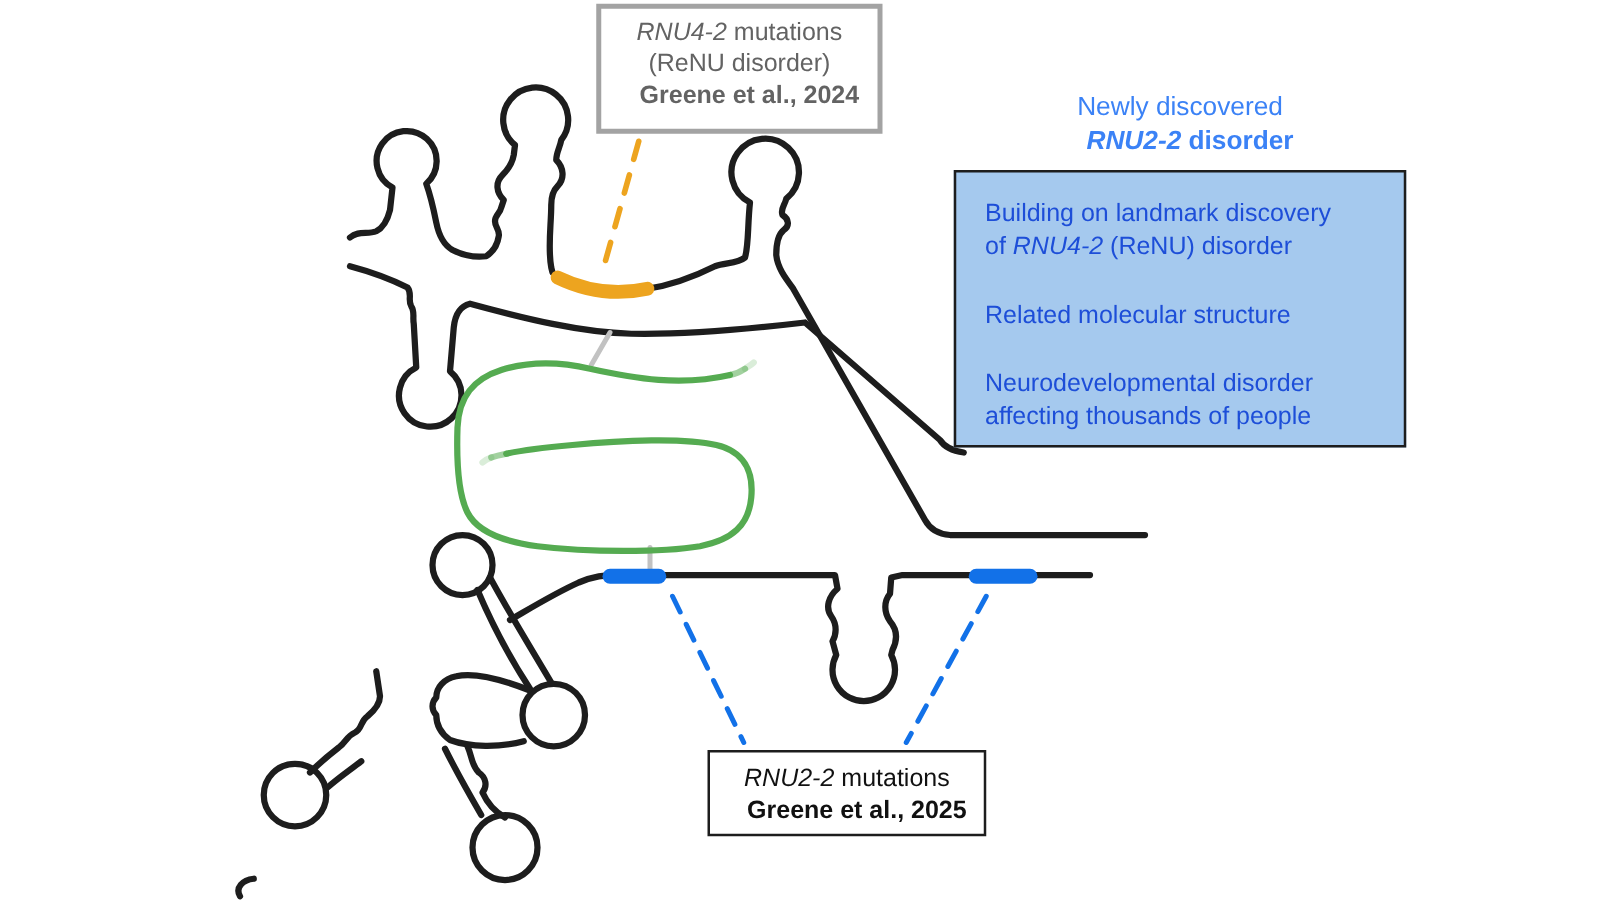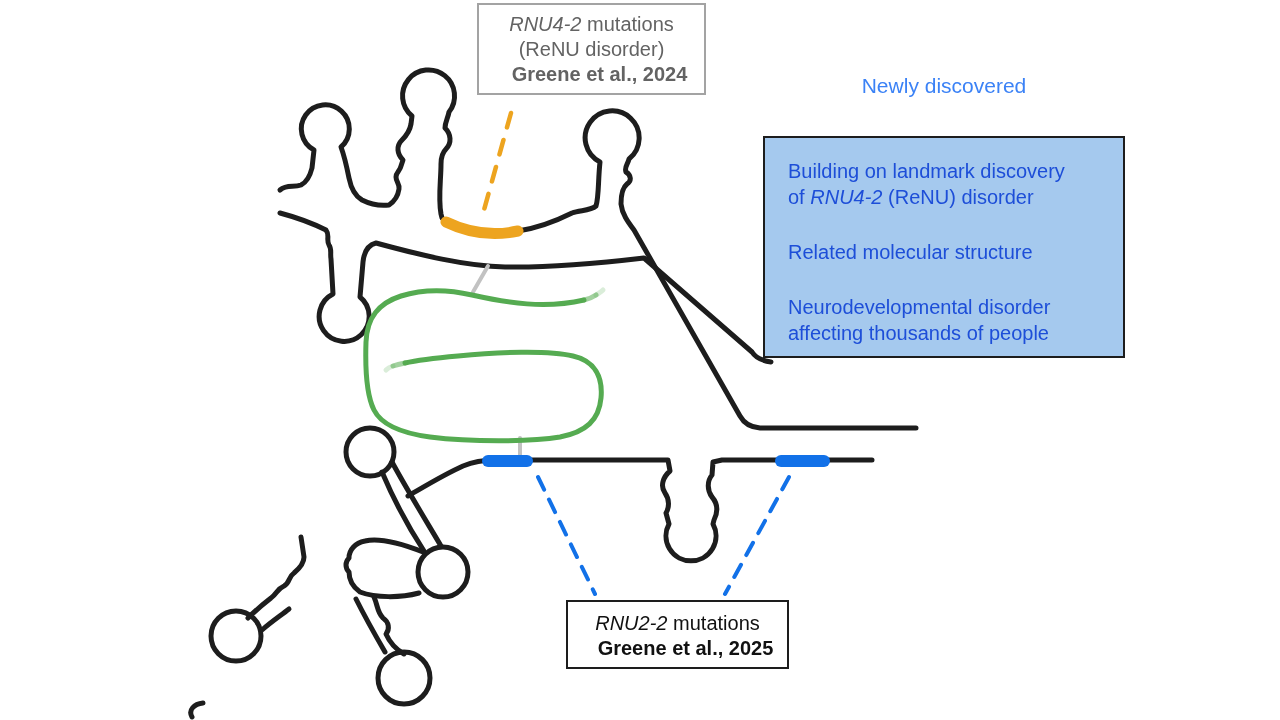--- a/index.html
+++ b/index.html
@@ -3,22 +3,22 @@
 <meta charset="utf-8">
 <style>
   html,body{margin:0;padding:0;background:#ffffff;}
   .canvas{
     position:relative;width:1280px;height:720px;background:#ffffff;
     font-family:"Liberation Sans", sans-serif;overflow:hidden;
   }
   .canvas svg{position:absolute;left:0;top:0;}
   .label-box{position:absolute;box-sizing:border-box;text-align:center;background:#ffffff;}
   .top-box{
-    left:477px;top:3px;width:229px;height:92px;
-    border:2px solid #a3a3a3;color:#636363;font-size:20px;line-height:25px;padding-top:7px;
+    left:477px;top:3px;width:229px;height:104px;
+    border:4px solid #a3a3a3;color:#636363;font-size:20px;line-height:25px;padding-top:7px;
   }
   .gene{font-style:italic;}
   .bold{font-weight:bold;padding-left:16px;}
   .header-block{
     position:absolute;left:763px;top:72px;width:362px;text-align:center;
     color:#3b82f6;font-size:21px;line-height:27px;
   }
   .info-box{
     position:absolute;left:763px;top:136px;width:362px;height:222px;box-sizing:border-box;
     background:#a5c9ee;border:2px solid #1d1d1d;color:#1d4ed8;
@@ -183,20 +183,21 @@
   </svg>
 
   <div class="label-box top-box">
     <div><span class="gene">RNU4-2</span><span> mutations</span></div>
     <div>(ReNU disorder)</div>
     <div class="bold">Greene et al., 2024</div>
   </div>
 
   <div class="header-block">
     <div>Newly discovered</div>
+    <div class="bold"><span class="gene">RNU2-2</span><span> disorder</span></div>
   </div>
 
   <div class="info-box">
     <p class="para">
       <span class="line">Building on landmark discovery</span>
       <span class="line"><span>of </span><span class="gene">RNU4-2</span><span> (ReNU) disorder</span></span>
     </p>
     <p class="para">Related molecular structure</p>
     <p class="para">
       <span class="line">Neurodevelopmental disorder</span>

